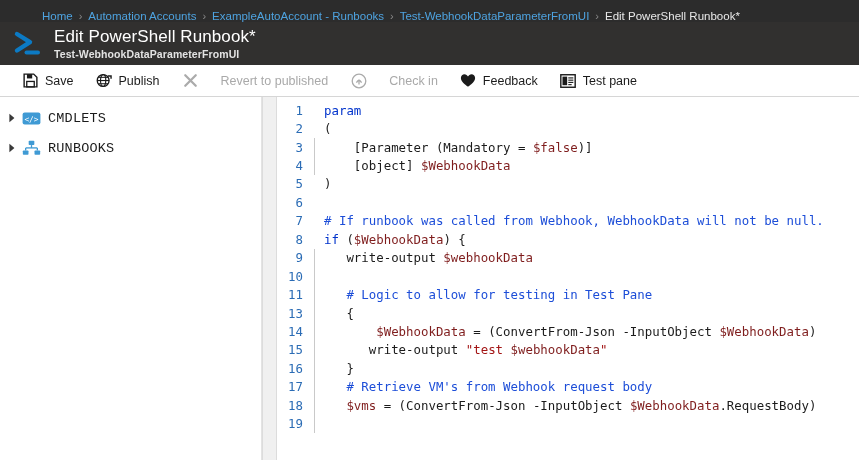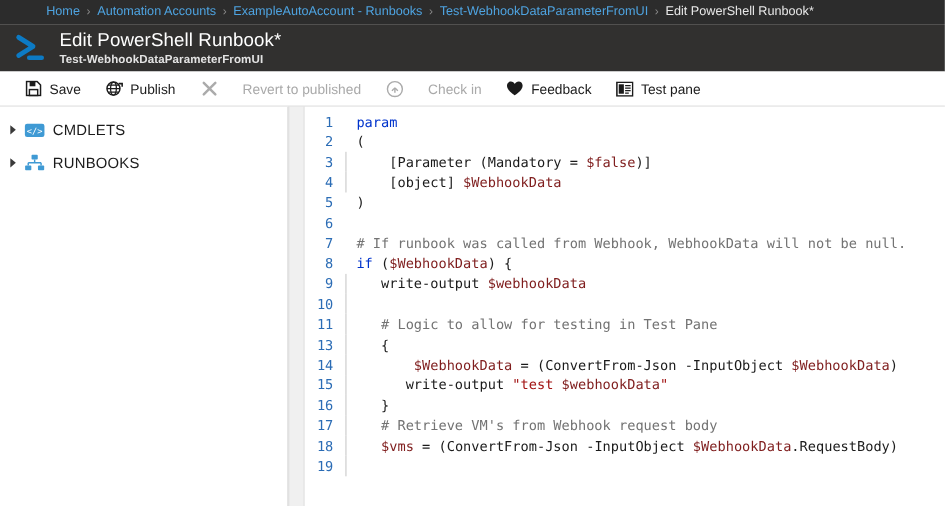--- a/index.html
+++ b/index.html
@@ -9,21 +9,21 @@
     background: #ffffff;
     overflow: hidden;
   }
   #app { position: relative; width: 859px; height: 462px; background: #fff; }
 
   
   .breadcrumb-bar {
     height: 22px;
     background: #2c2c2c;
     display: flex;
-    align-items: center;
+    align-items: flex-end;
     padding-left: 42px;
     font-size: 11.5px;
     white-space: nowrap;
     overflow: hidden;
   }
   .crumb { color: #4ea3e0; cursor: pointer; }
   .crumb.current { color: #e8e8e8; cursor: default; }
   .crumb-sep { color: #8a8a8a; margin: 0 6px; font-size: 11px; }
 
   
@@ -104,21 +104,21 @@
     width: 14px; flex: 0 0 14px;
     display: flex; align-items: center; justify-content: center;
     color: #444;
   }
   .chev svg { display: block; }
   .side-ico {
     width: 20px; height: 18px; flex: 0 0 20px;
     margin-right: 7px; margin-left: 2px;
     display: flex; align-items: center; justify-content: center;
   }
-  .side-label { letter-spacing: 0.2px; }
+  .side-label { letter-spacing: 0.2px; font-family: Liberation Mono, monospace; }
 
   
   .v-scroll {
     width: 15px; flex: 0 0 15px;
     background: #f0f0f0;
     border-left: 1px solid #dcdcdc;
     border-right: 1px solid #dcdcdc;
     position: relative;
   }
 
@@ -155,21 +155,21 @@
   .guide.on::before {
     content: "";
     position: absolute;
     left: 3px; top: 0; bottom: 0;
     border-left: 1px solid #c9c9c9;
   }
   .code-text { flex: 1 1 auto; color: #1b1b1b; padding-left: 4px; }
 
   .tk-kw   { color: #0033cc; }
   .tk-var  { color: #7f1d1d; }
-  .tk-cmt  { color: #737373; text-align: center; }
+  .tk-cmt  { color: #1d4ed8; text-align: center; }
   .tk-str  { color: #a31515; }
   .tk-pl   { color: #1b1b1b; }
 </style>
 </head>
 <body>
 
 <div id="app">
 
   <div class="breadcrumb-bar" id="breadcrumb">
       <span class="crumb">Home</span>

